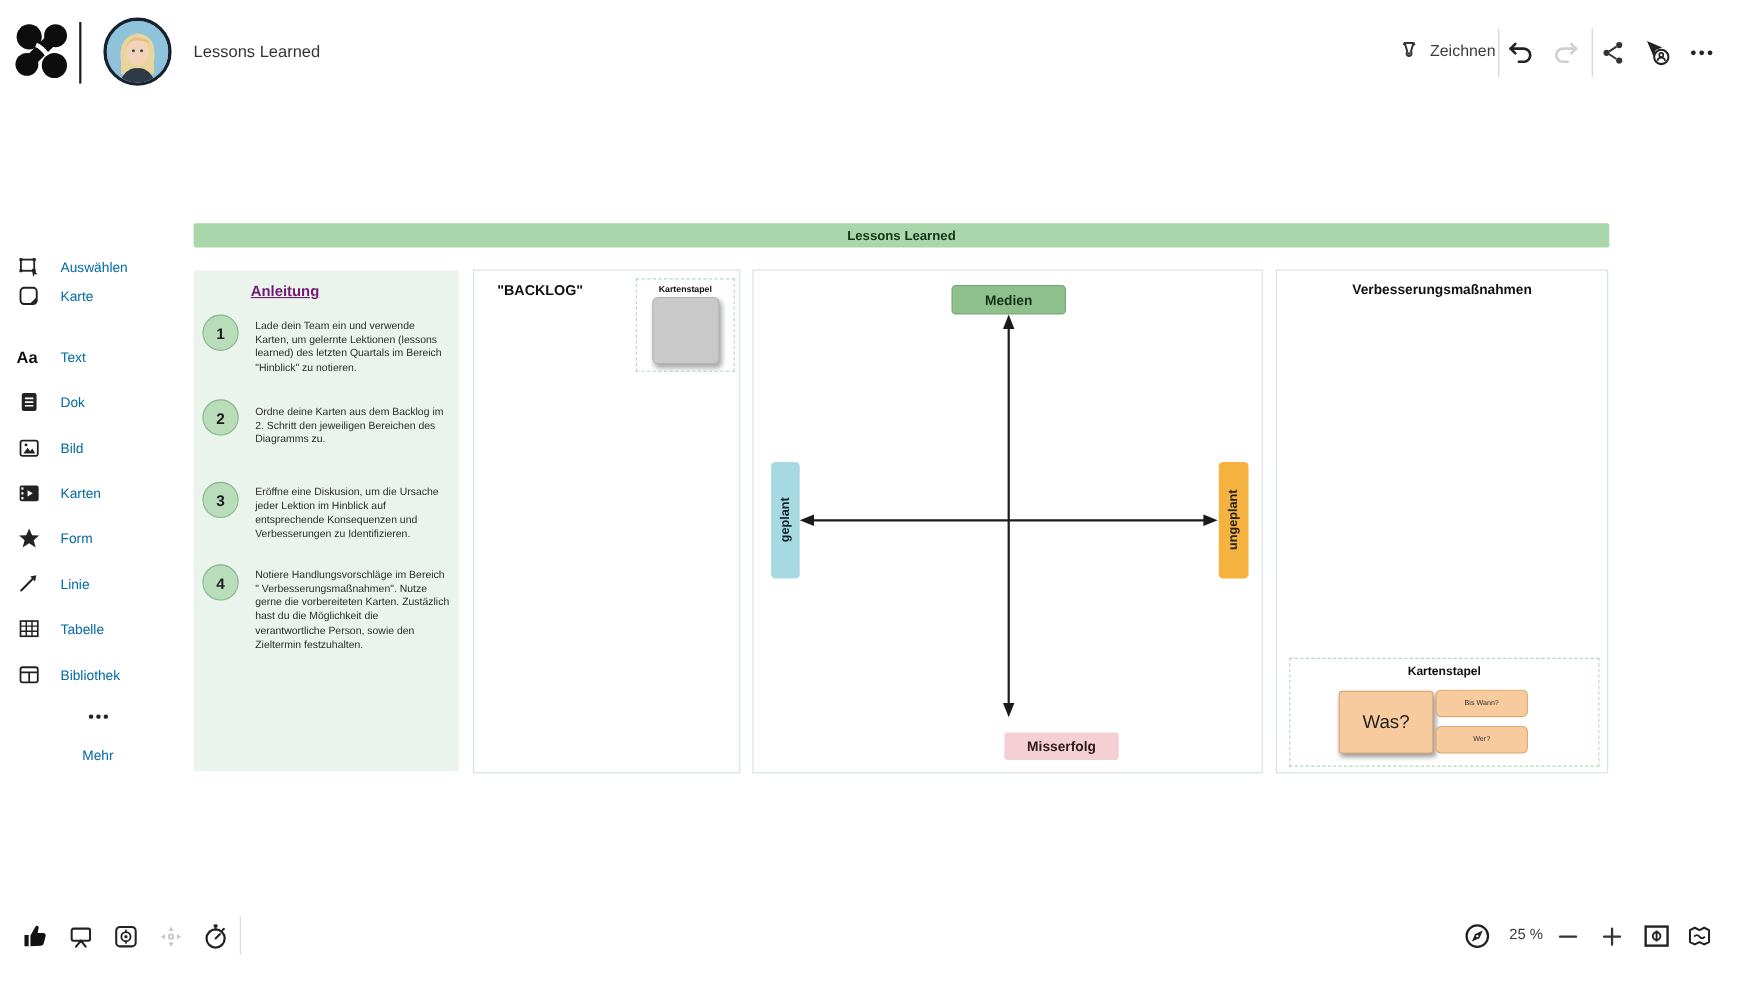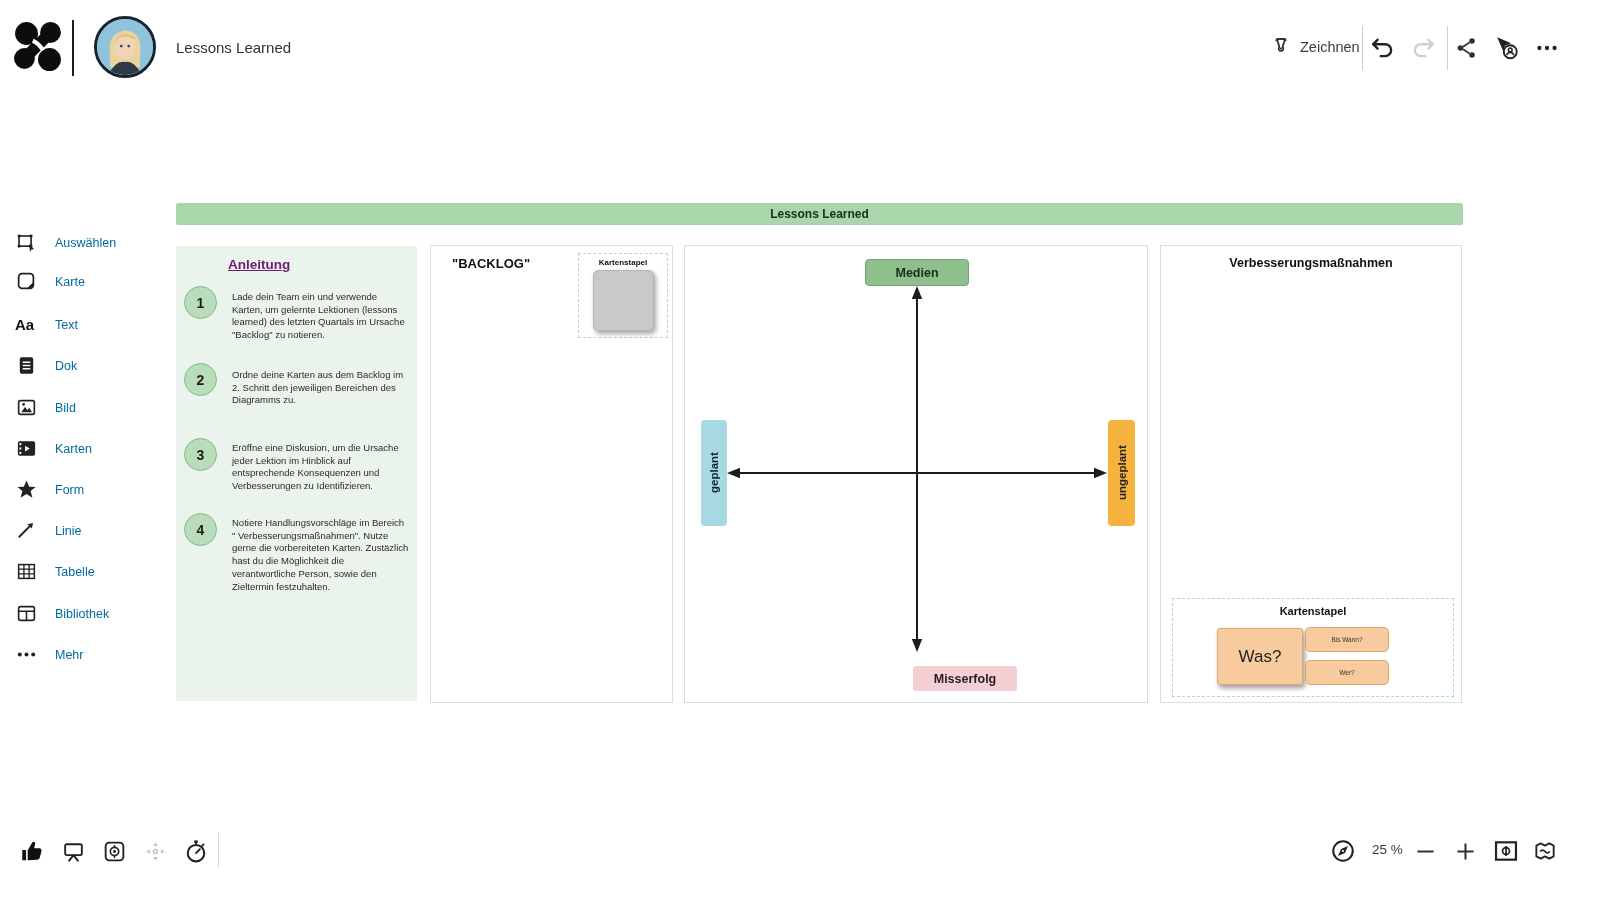--- a/index.html
+++ b/index.html
@@ -169,21 +169,21 @@
         <rect x="4.2" y="5.2" width="12.6" height="10.6" fill="none" stroke="#222" stroke-width="1.7"></rect>
         <rect x="2.8" y="3.8" width="2.8" height="2.8" fill="#222"></rect>
           <rect x="15.4" y="3.8" width="2.8" height="2.8" fill="#222"></rect>
         <rect x="2.8" y="14.4" width="2.8" height="2.8" fill="#222"></rect>
           <rect x="15.4" y="14.4" width="2.8" height="2.8" fill="#222"></rect>
         <path d="M14.5 13.5 L20 19 L17 19.2 L15.8 21.8 Z" fill="#222"></path>
       </svg>
     </span>
     <span class="lbl">Auswählen</span>
   </div>
-  <div class="side-item" style="top:267px;">
+  <div class="side-item" style="top:255px;">
     <span class="ic">
       <svg viewBox="0 0 24 24" width="23" height="23">
         <rect x="3.8" y="3.8" width="15.4" height="15.4" rx="3.5" fill="none" stroke="#222" stroke-width="1.8"></rect>
         <path d="M12.5 19.2 L19.2 12.5 V15.5 A3.7 3.7 0 0 1 15.5 19.2 Z" fill="#222"></path>
       </svg>
     </span>
     <span class="lbl">Karte</span>
   </div>
   <div class="side-item" style="top:310px;">
     <span class="ic">
@@ -252,42 +252,42 @@
   </div>
   <div class="side-item" style="top:599px;">
     <span class="ic">
       <svg viewBox="0 0 24 24" width="23" height="23">
         <rect x="3.8" y="4.8" width="16.4" height="14.4" rx="2" fill="none" stroke="#222" stroke-width="1.7"></rect>
         <path d="M3.8 9.6 H20.2 M12 9.6 V19.2" stroke="#222" stroke-width="1.6"></path>
       </svg>
     </span>
     <span class="lbl">Bibliothek</span>
   </div>
-  <div class="side-item" style="top:640px;">
+  <div class="side-item" style="top:640px;flex-direction:column;">
     <span class="ic">
       <svg viewBox="0 0 24 24" width="23" height="23">
         <circle cx="5" cy="12" r="2.1" fill="#222"></circle>
           <circle cx="12" cy="12" r="2.1" fill="#222"></circle>
           <circle cx="19" cy="12" r="2.1" fill="#222"></circle>
       </svg>
     </span>
     <span class="lbl">Mehr</span>
   </div>
 </div>
 
 <div id="banner">
   <span>Lessons Learned</span>
 </div>
 
 <div id="panel-instructions">
   <div id="instr-title">Anleitung</div>
 
   <div class="step" style="top:40px;">
     <div class="step-circle">1</div>
-    <div class="step-text" style="top:5px;">Lade dein Team ein und verwende Karten, um gelernte Lektionen (lessons learned) des letzten Quartals im Ursache "Backlog" zu notieren.</div>
+    <div class="step-text" style="top:5px;">Lade dein Team ein und verwende Karten, um gelernte Lektionen (lessons learned) des letzten Quartals im Bereich "Hinblick" zu notieren.</div>
   </div>
   <div class="step" style="top:117px;">
     <div class="step-circle">2</div>
     <div class="step-text" style="top:6px;">Ordne deine Karten aus dem Backlog im 2. Schritt den jeweiligen Bereichen des Diagramms zu.</div>
   </div>
   <div class="step" style="top:192px;">
     <div class="step-circle">3</div>
     <div class="step-text" style="top:4px;">Eröffne eine Diskusion, um die Ursache jeder Lektion im Hinblick auf entsprechende Konsequenzen und Verbesserungen zu Identifizieren.</div>
   </div>
   <div class="step" style="top:267px;">

